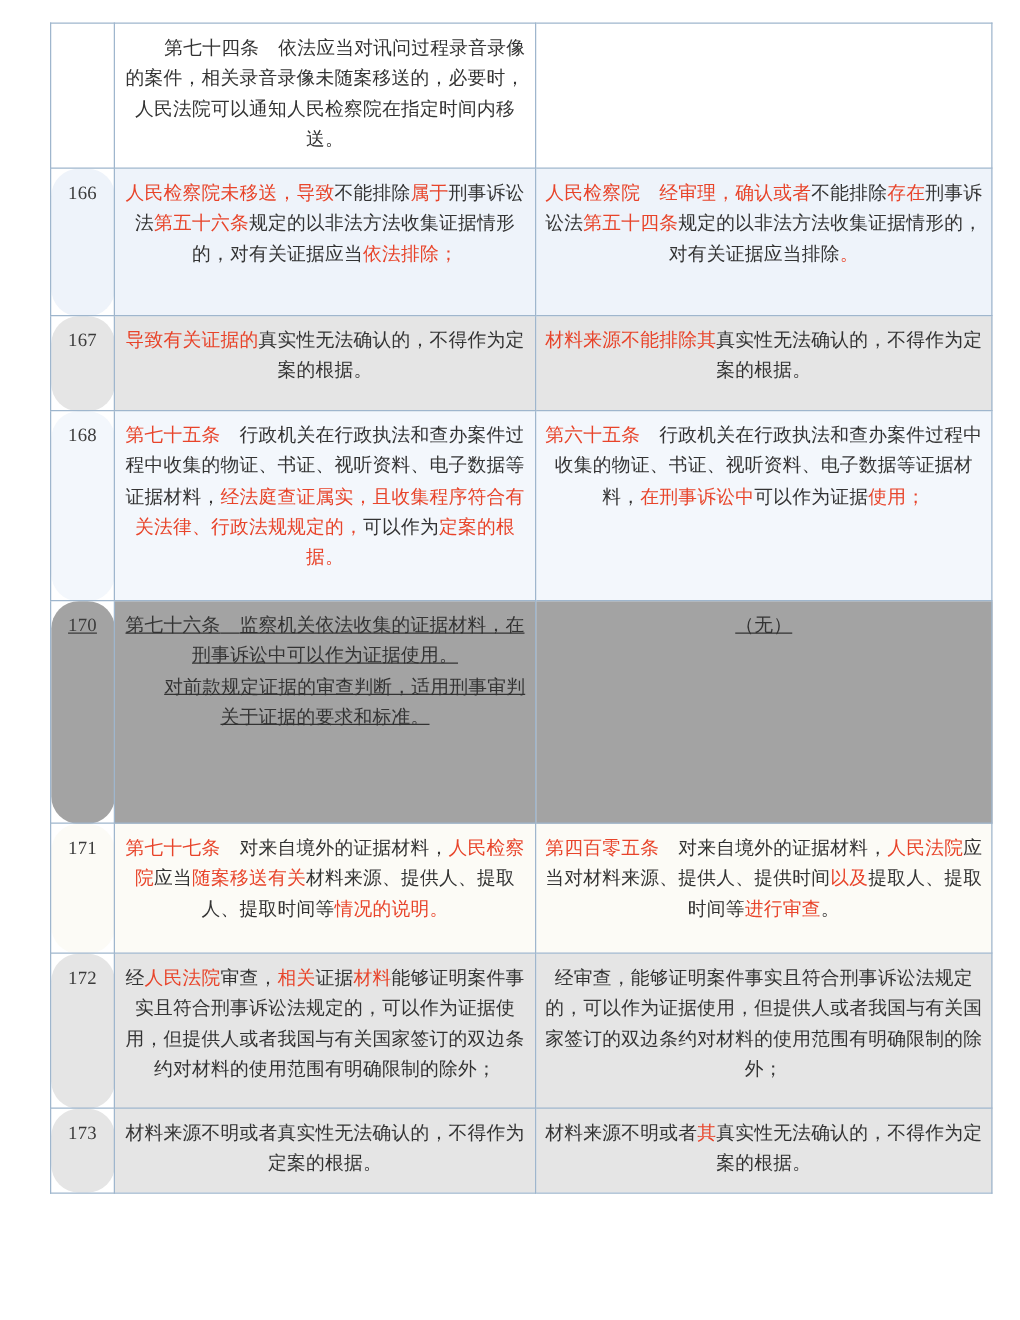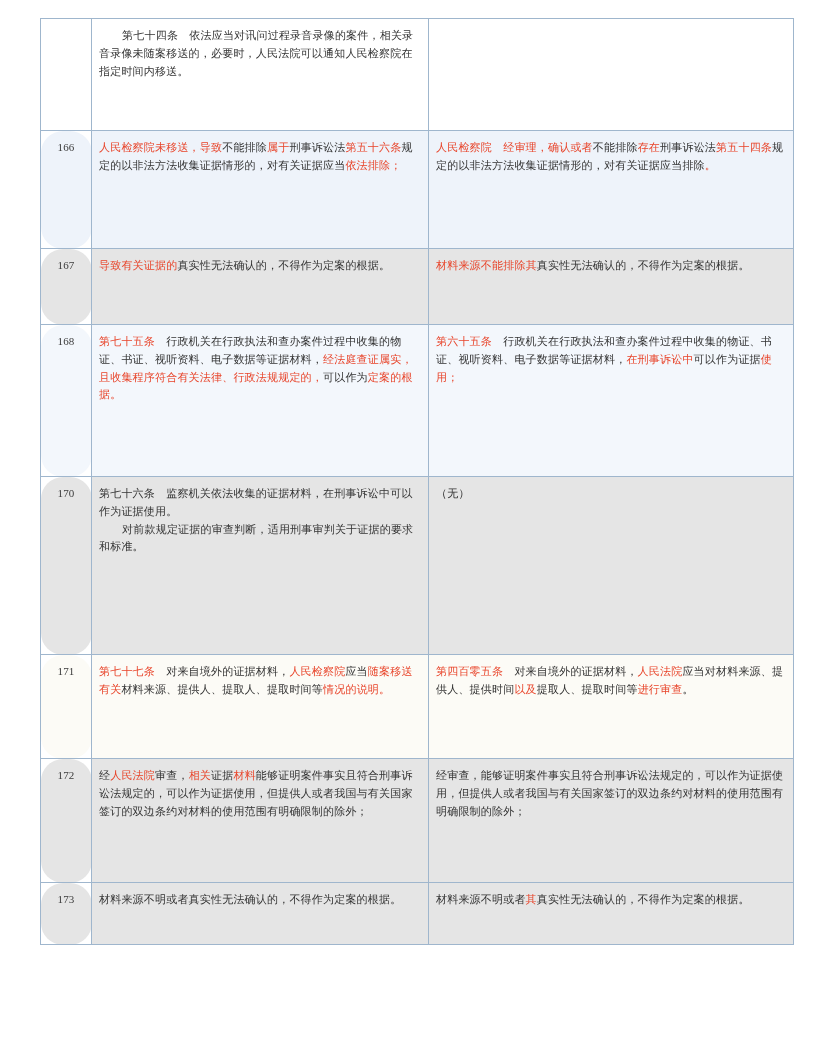--- a/index.html
+++ b/index.html
@@ -22,23 +22,24 @@
   }
   table.doc-table {
     border-collapse: collapse;
     width: 736px;
     table-layout: fixed;
   }
   table.doc-table td {
     border: 1px solid #9fb6cd;
     vertical-align: top;
     padding: 8px 7px 10px 7px;
-    font-size: 11px;
+    font-size: 15px;
     line-height: 1.62;
     letter-spacing: 0.2px;
+    text-align: center;
   }
   td.num {
     width: 36px;
     text-align: center;
     padding-top: 9px;
     padding-left: 2px;
     padding-right: 2px;
     font-family: "Liberation Serif", "DejaVu Serif", serif;
     font-size: 14.4px;
     color: #3b3b3b;
@@ -47,21 +48,21 @@
   td.col-left {
     width: 322px;
   }
   td.col-right {
     width: 350px;
   }
   
   tr.tint-plain td { background: #ffffff; }
   tr.tint-blue td { background: #eef3fa; }
   tr.tint-blue-l td { background: #f3f7fc; }
-  tr.tint-cream td { background: #e5e5e5; }
+  tr.tint-cream td { background: #a3a3a3; text-decoration: underline; }
   tr.tint-cream2 td { background: #fcfbf6; }
   tr.tint-white td { background: #e5e5e5; }
 
   .para {
     margin: 0;
     text-indent: 0;
   }
   .indent {
     text-indent: 2.1em;
   }

